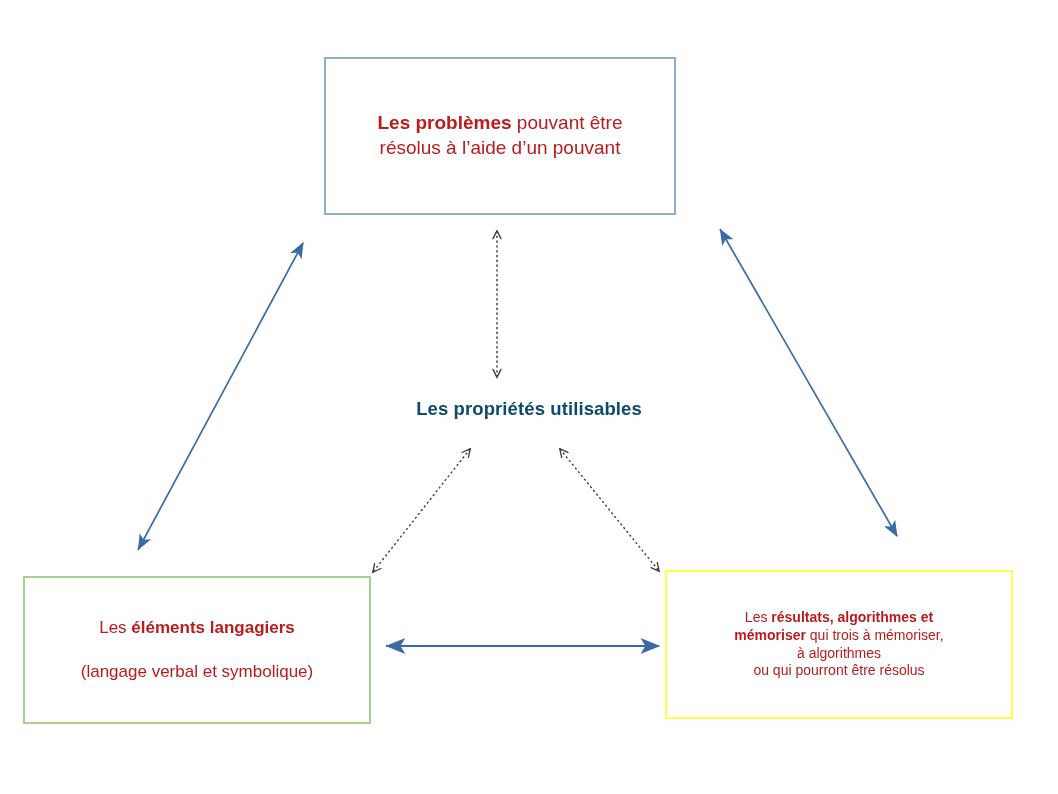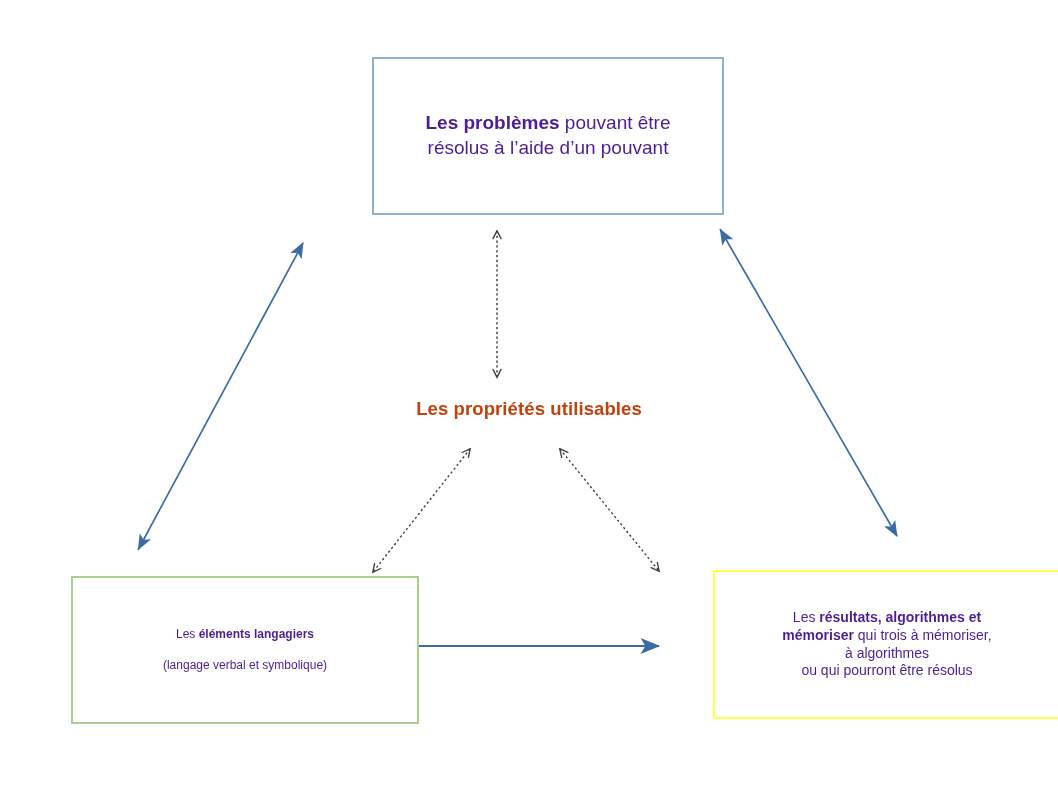--- a/index.html
+++ b/index.html
@@ -18,22 +18,21 @@
     overflow: hidden;
   }
   .node {
     position: absolute;
     box-sizing: border-box;
     background: #ffffff;
     display: flex;
     align-items: center;
     justify-content: center;
     text-align: center;
-    color: #4c1d95;
-    margin-left: 48px;
+    color: #b91c1c;
   }
   .node .txt {
     width: 100%;
     line-height: 1.30;
     font-size: 18.5px;
     padding: 0 6px;
     box-sizing: border-box;
   }
   .node .txt b { font-weight: bold; }
 
@@ -48,42 +47,42 @@
   #node-problemes .txt { font-size: 19px; }
 
   
   #node-elements {
     left: 23px;
     top: 576px;
     width: 348px;
     height: 148px;
     border: 2px solid #a9d08e;
   }
-  #node-elements .txt { font-size: 12px; }
+  #node-elements .txt { font-size: 17px; }
 
   
   #node-resultats {
     left: 665px;
     top: 570px;
     width: 348px;
     height: 149px;
     border: 2px solid #ffff4d;
   }
   #node-resultats .txt { font-size: 14px; line-height: 1.26; }
 
   
   #center-label {
     position: absolute;
     left: 0;
     top: 398px;
     width: 1058px;
     text-align: center;
     font-size: 18.5px;
     font-weight: bold;
-    color: #c2410c;
+    color: #0c4a6e;
     letter-spacing: .1px;
   }
 
   #edges {
     position: absolute;
     left: 0;
     top: 0;
     width: 1058px;
     height: 794px;
     pointer-events: none;

